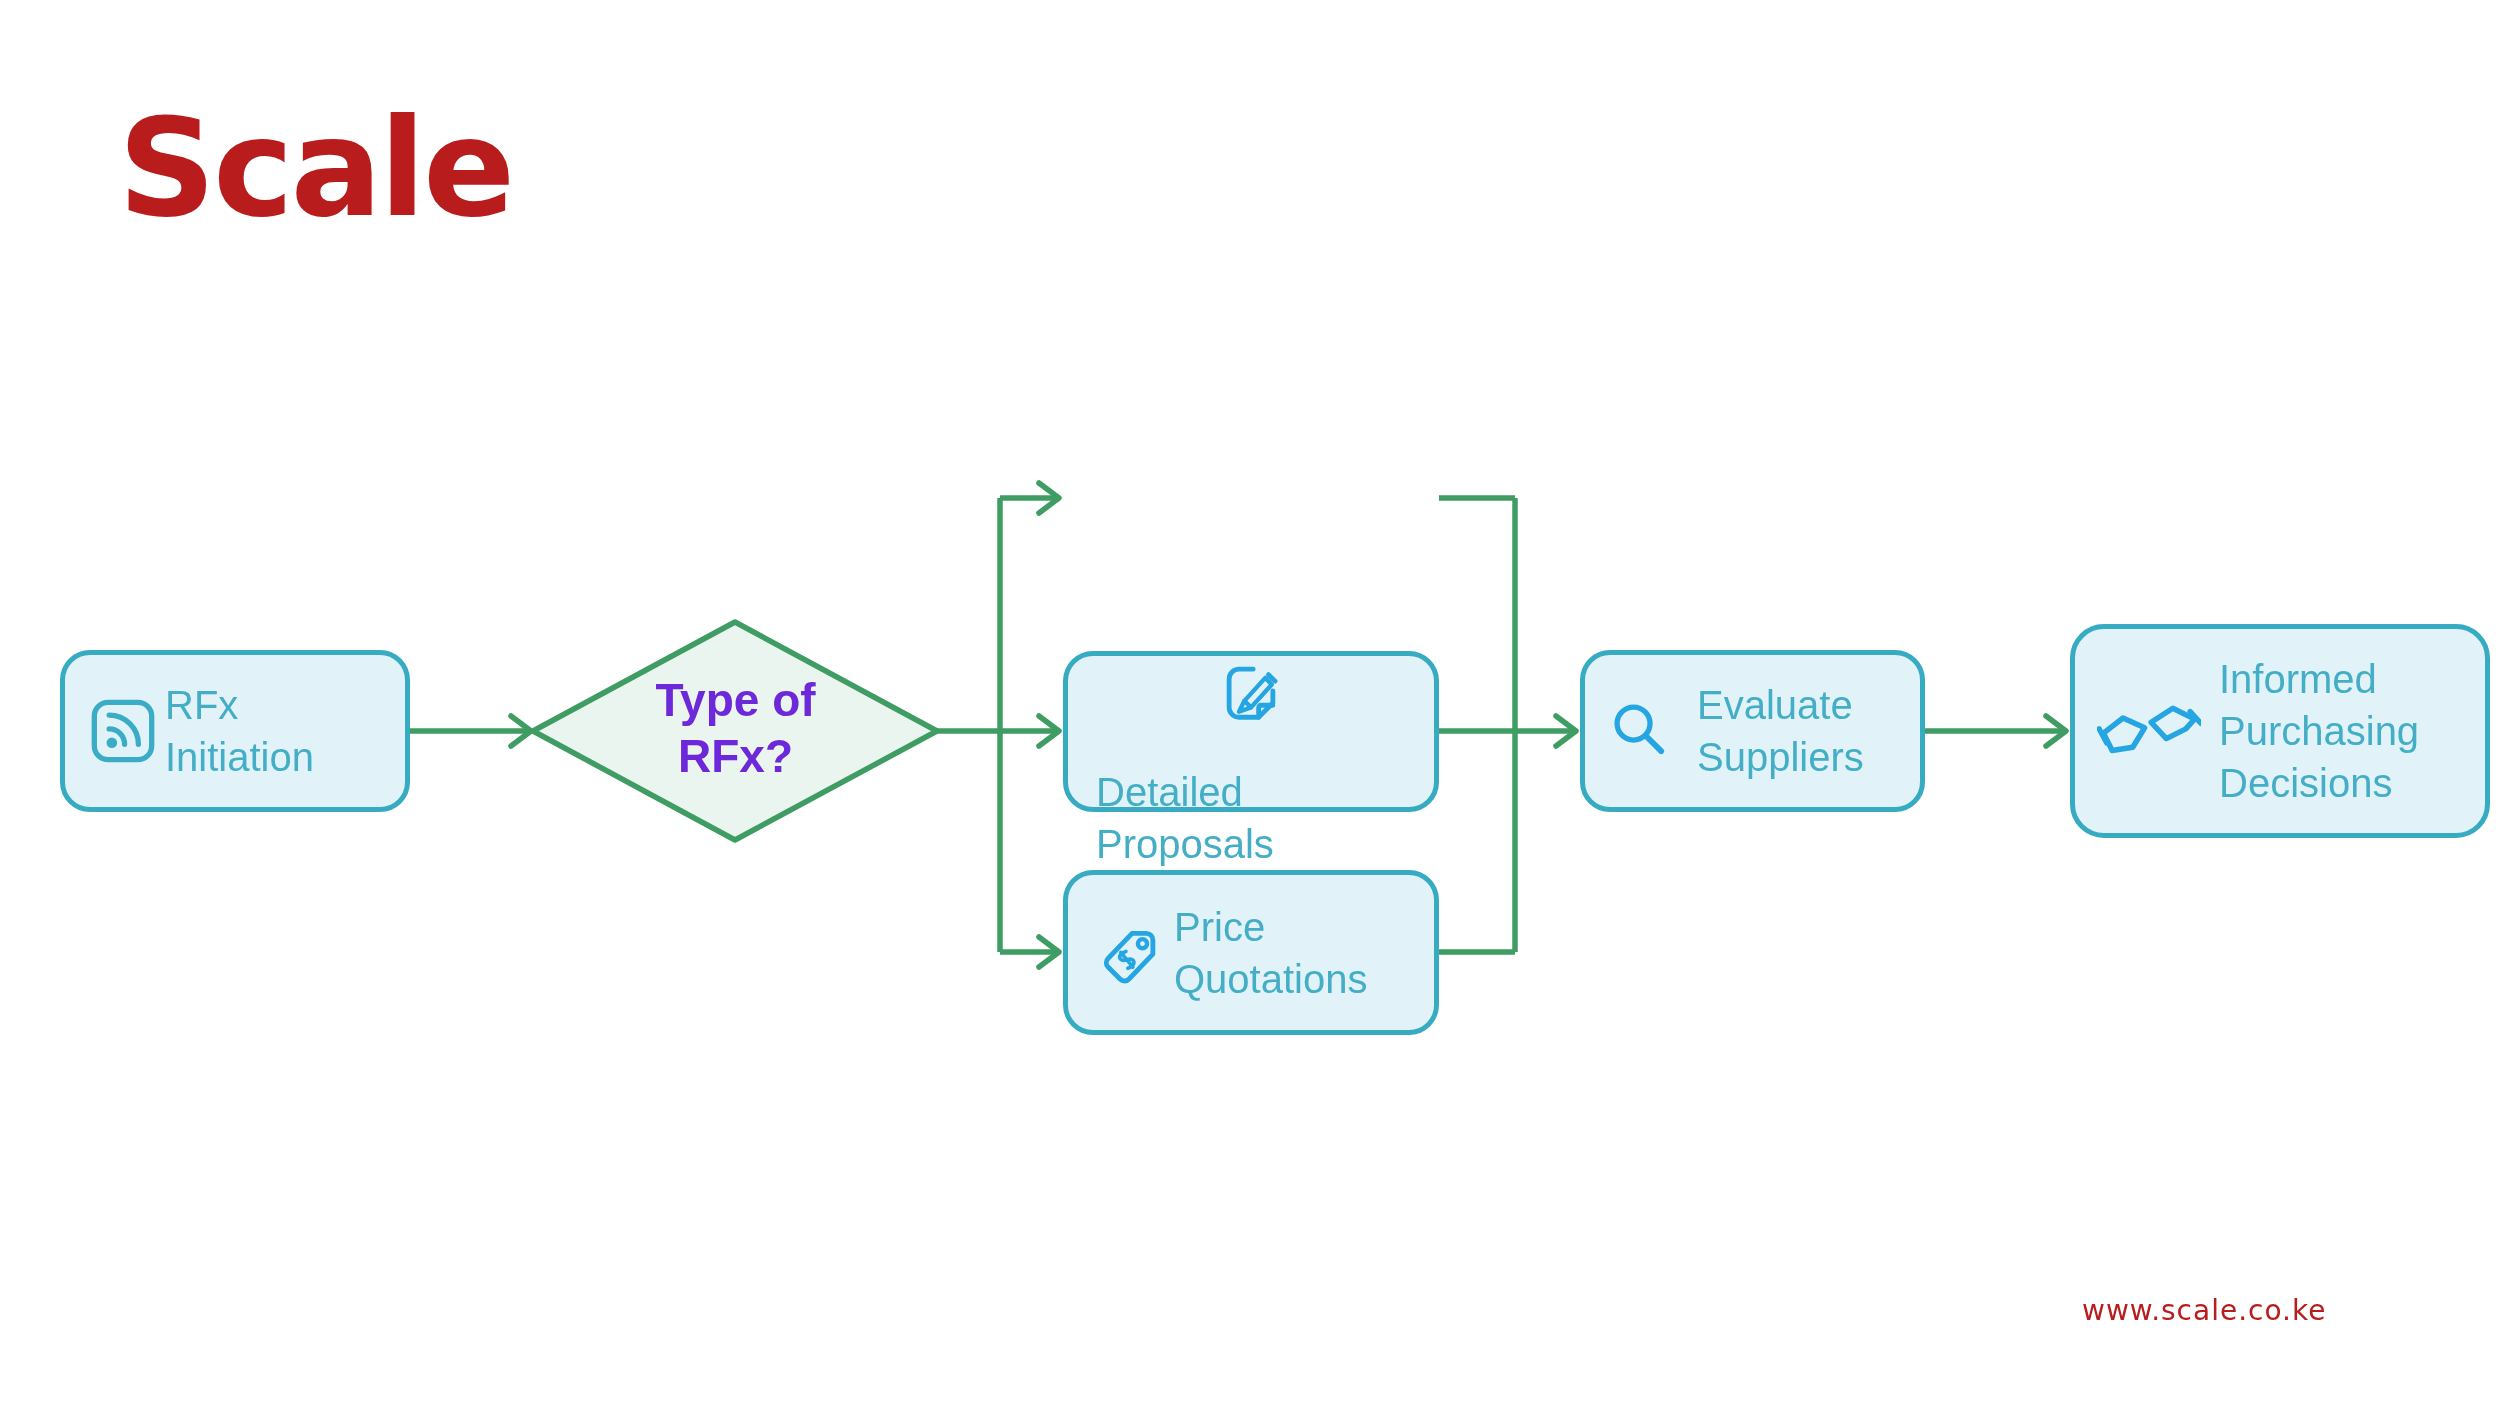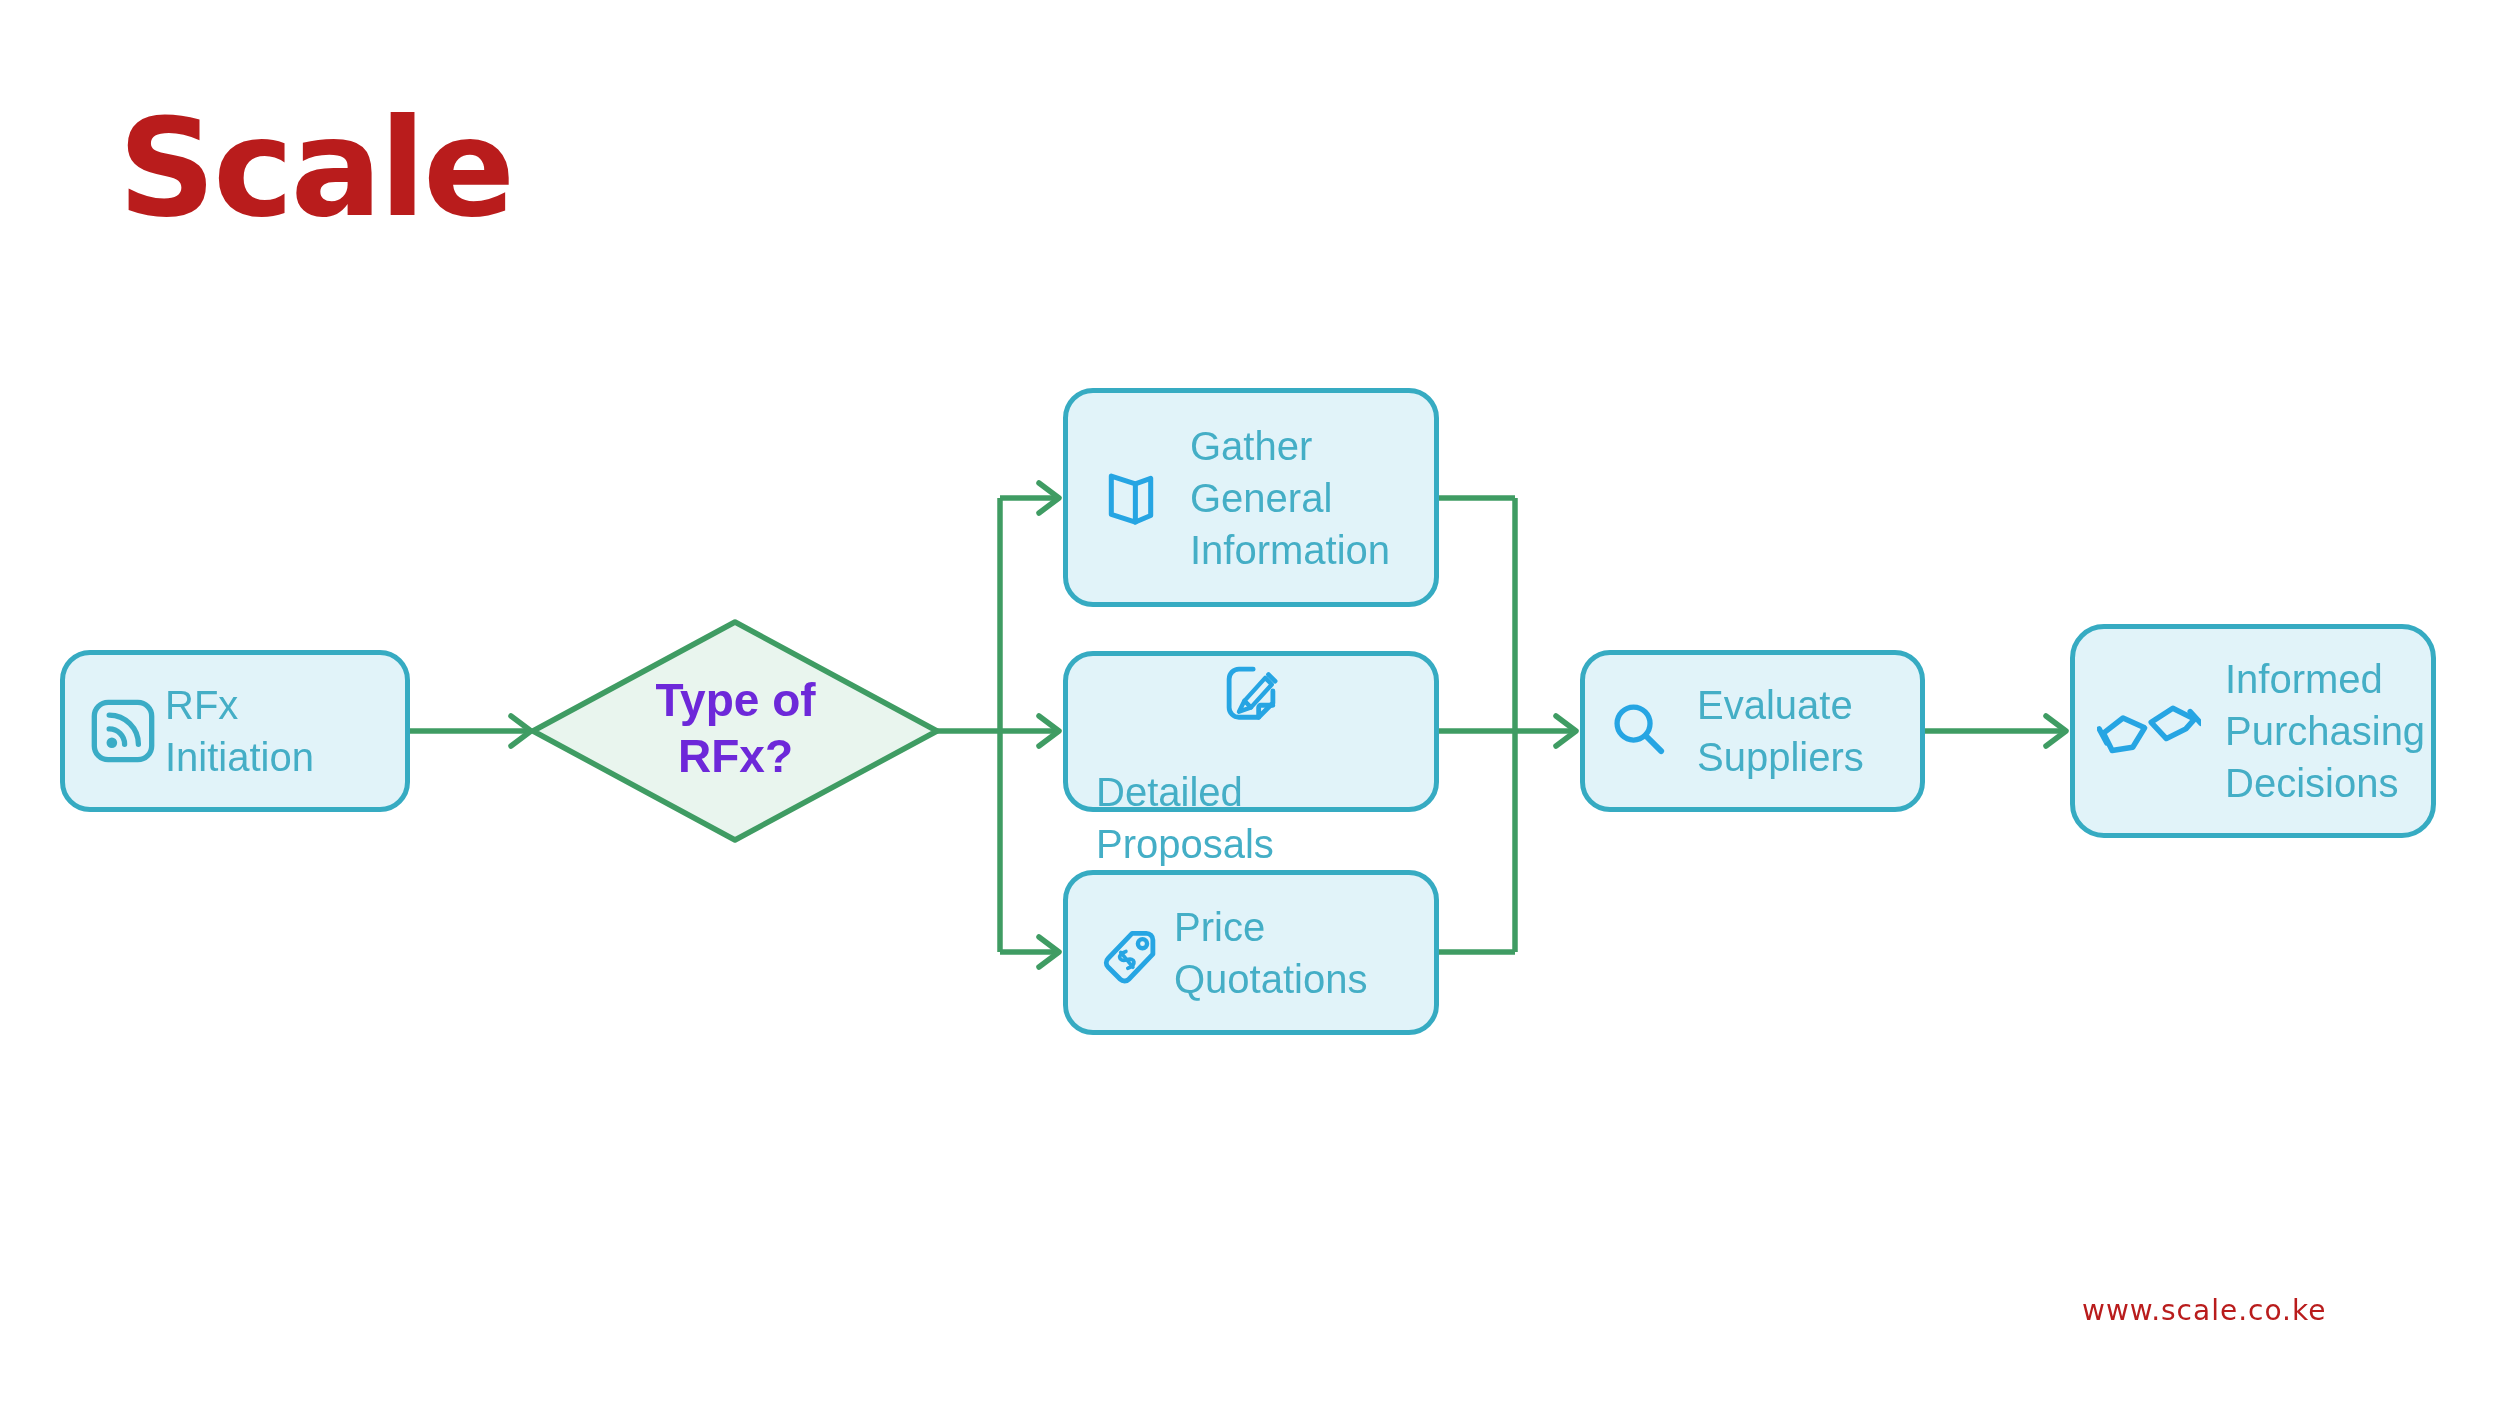--- a/index.html
+++ b/index.html
@@ -28,21 +28,21 @@
   }
   .node .ic{flex:0 0 auto;display:flex;align-items:center;}
   .node .label{flex:0 1 auto;}
   .icon-stroke{stroke:#26a5e3;fill:none;stroke-linecap:round;stroke-linejoin:round;}
   .icon-teal{stroke:#3aacc6;fill:none;stroke-linecap:round;stroke-linejoin:round;}
   #n-rfx{left:60px;top:650px;width:350px;height:162px;padding:0 24px;gap:8px;}
   #n-gather{left:1063px;top:388px;width:376px;height:219px;padding:0 28px;gap:24px;}
   #n-detailed{left:1063px;top:651px;width:376px;height:161px;padding:0 28px;gap:40px;flex-direction:column;}
   #n-price{left:1063px;top:870px;width:376px;height:165px;padding:0 28px;gap:8px;}
   #n-evaluate{left:1580px;top:650px;width:345px;height:162px;padding:0 22px;gap:22px;}
-  #n-informed{left:2070px;top:624px;width:366px;height:214px;padding:0 22px;gap:24px;border-radius:34px;}
+  #n-informed{left:2070px;top:624px;width:420px;height:214px;padding:0 22px;gap:18px;border-radius:34px;}
   .decision-label{
     position:absolute;left:648px;top:672px;width:175px;
     text-align:center;font-weight:bold;font-size:46px;line-height:1.22;
     color:#6d28d9;
   }
   .url{
     position:absolute;left:2082px;top:1294px;
     font-family:"DejaVu Sans", sans-serif;
     font-size:28px;color:#b91c1c;letter-spacing:1px;
   }
@@ -91,29 +91,20 @@
       <svg width="68" height="68" viewBox="0 0 64 64">
         <rect class="icon-teal" x="5" y="5" width="54" height="54" rx="13" stroke-width="5"></rect>
         <circle cx="21.5" cy="43" r="5" fill="#3aacc6"></circle>
         <path class="icon-teal" d="M19 30 a14.5 14.5 0 0 1 14.5 14.5" stroke-width="5"></path>
         <path class="icon-teal" d="M19 17 a27.5 27.5 0 0 1 27.5 27.5" stroke-width="5"></path>
       </svg>
     </span>
     <span class="label">RFx Initiation</span>
   </div>
 
-  <div class="node" id="n-gather">
-    <span class="ic">
-      <svg width="70" height="70" viewBox="0 0 64 64">
-        <path class="icon-stroke" d="M14 12 L36 19 V54 L14 47 Z" stroke-width="4.6"></path>
-        <path class="icon-stroke" d="M36 19 L50 14 V48 L36 54" stroke-width="4.6"></path>
-      </svg>
-    </span>
-    <span class="label">Gather General Information</span>
-  </div>
 
   <div class="node" id="n-detailed">
     <span class="ic">
       <svg width="70" height="70" viewBox="0 0 64 64">
         <path class="icon-stroke" d="M52 32 V43 L39 56 H21 a9 9 0 0 1 -9 -9 V21 a9 9 0 0 1 9 -9 h13" stroke-width="4.4"></path>
         <path class="icon-stroke" d="M39 56 V47 a2 2 0 0 1 2 -2 h11" stroke-width="4.4"></path>
         <path class="icon-stroke" d="M26 41 L45 20 L51 26 L32 47 Z" stroke-width="4"></path>
         <path class="icon-stroke" d="M26 41 L21 51 L32 47" stroke-width="4"></path>
         <path class="icon-stroke" d="M48 17 L54 23" stroke-width="4.4"></path>
       </svg>

